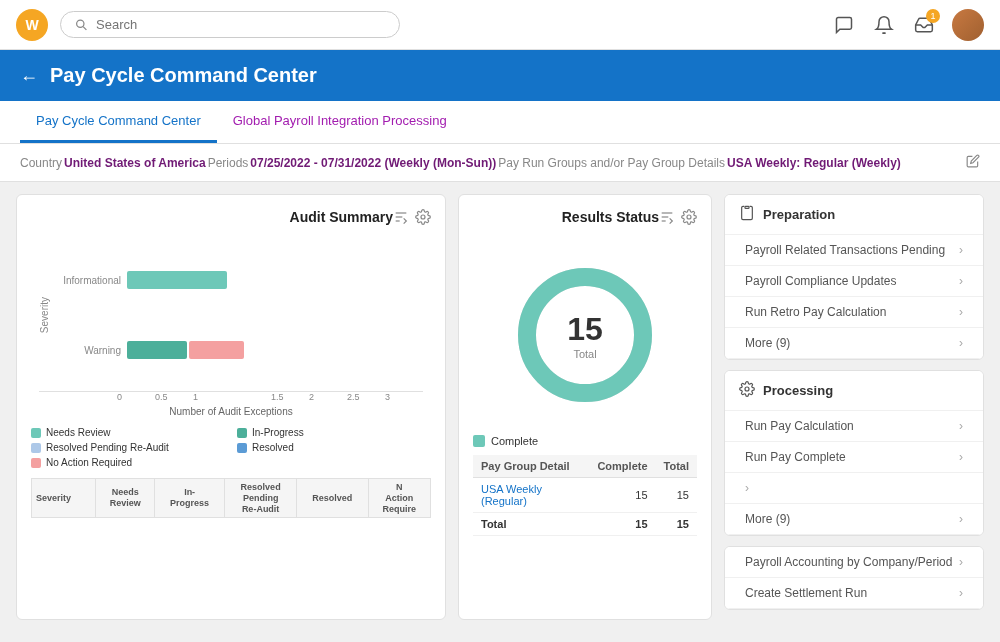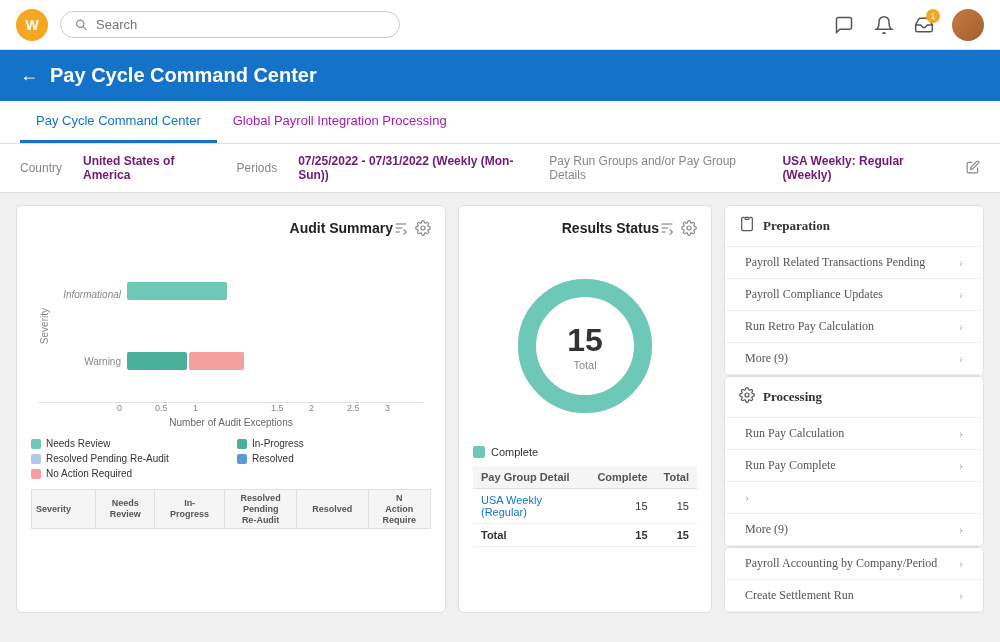--- a/index.html
+++ b/index.html
@@ -75,21 +75,21 @@
     .tab {
       padding: 12px 16px; cursor: pointer; font-size: 13px;
       color: #a21caf; border-bottom: 3px solid transparent;
     }
     .tab.active { color: #1473c8; border-bottom-color: #1473c8; font-weight: 500; }
 
     
     .filters-bar {
       background: #fff;
       padding: 10px 20px;
-      display: flex; align-items: center; gap: 21px;
+      display: flex; align-items: center; gap: 2px;
       border-bottom: 1px solid #e0e0e0;
       font-size: 12px;
     }
     .filter-label { color: #888; }
     .filter-value { color: #701a75; font-weight: bold; }
     .edit-icon { margin-left: auto; cursor: pointer; color: #555; }
 
     
     .main-content {
       display: grid;
@@ -197,21 +197,21 @@
       font-size: 12px;
       color: #555;
       cursor: pointer;
     }
     .section-chevron { color: #aaa; font-size: 12px; }
     .right-card {
       background: #fff;
       border: 1px solid #e0e0e0;
       border-radius: 6px;
       overflow: hidden;
-      font-family: Liberation Serif, serif;
+      margin-bottom: 10px;
     }
 
     
     .donut-svg { transform: rotate(-90deg); }
   </style>
 </head>
 <body>
 
 <div class="top-nav">
   <div class="workday-logo">
@@ -293,21 +293,21 @@
       </div>
     </div>
 
     <div style="display:flex; flex-direction:column; padding: 0 8px;">
       <div style="display:flex; align-items:center; height:160px; position:relative;">
 
         <div style="writing-mode:vertical-lr; transform:rotate(180deg); font-size:10px; color:#888; margin-right:6px; white-space:nowrap;">Severity</div>
 
         <div style="flex:1; display:flex; flex-direction:column; justify-content:space-around; height:100%; padding: 10px 0;">
 
-          <div style="display:flex; align-items:flex-end; gap:6px;font-style:italic;">
+          <div style="display:flex; align-items:center; gap:6px;">
             <span style="font-size:10px; color:#888; width:65px; text-align:right;">Informational</span>
             <div style="display:flex; gap:2px; align-items:center;">
               <div class="bar bar-teal" style="width:100px;"></div>
             </div>
           </div>
 
           <div style="display:flex; align-items:center; gap:6px;">
             <span style="font-size:10px; color:#888; width:65px; text-align:right;">Warning</span>
             <div style="display:flex; gap:0px; align-items:center;">
               <div class="bar bar-green" style="width:60px;"></div>

